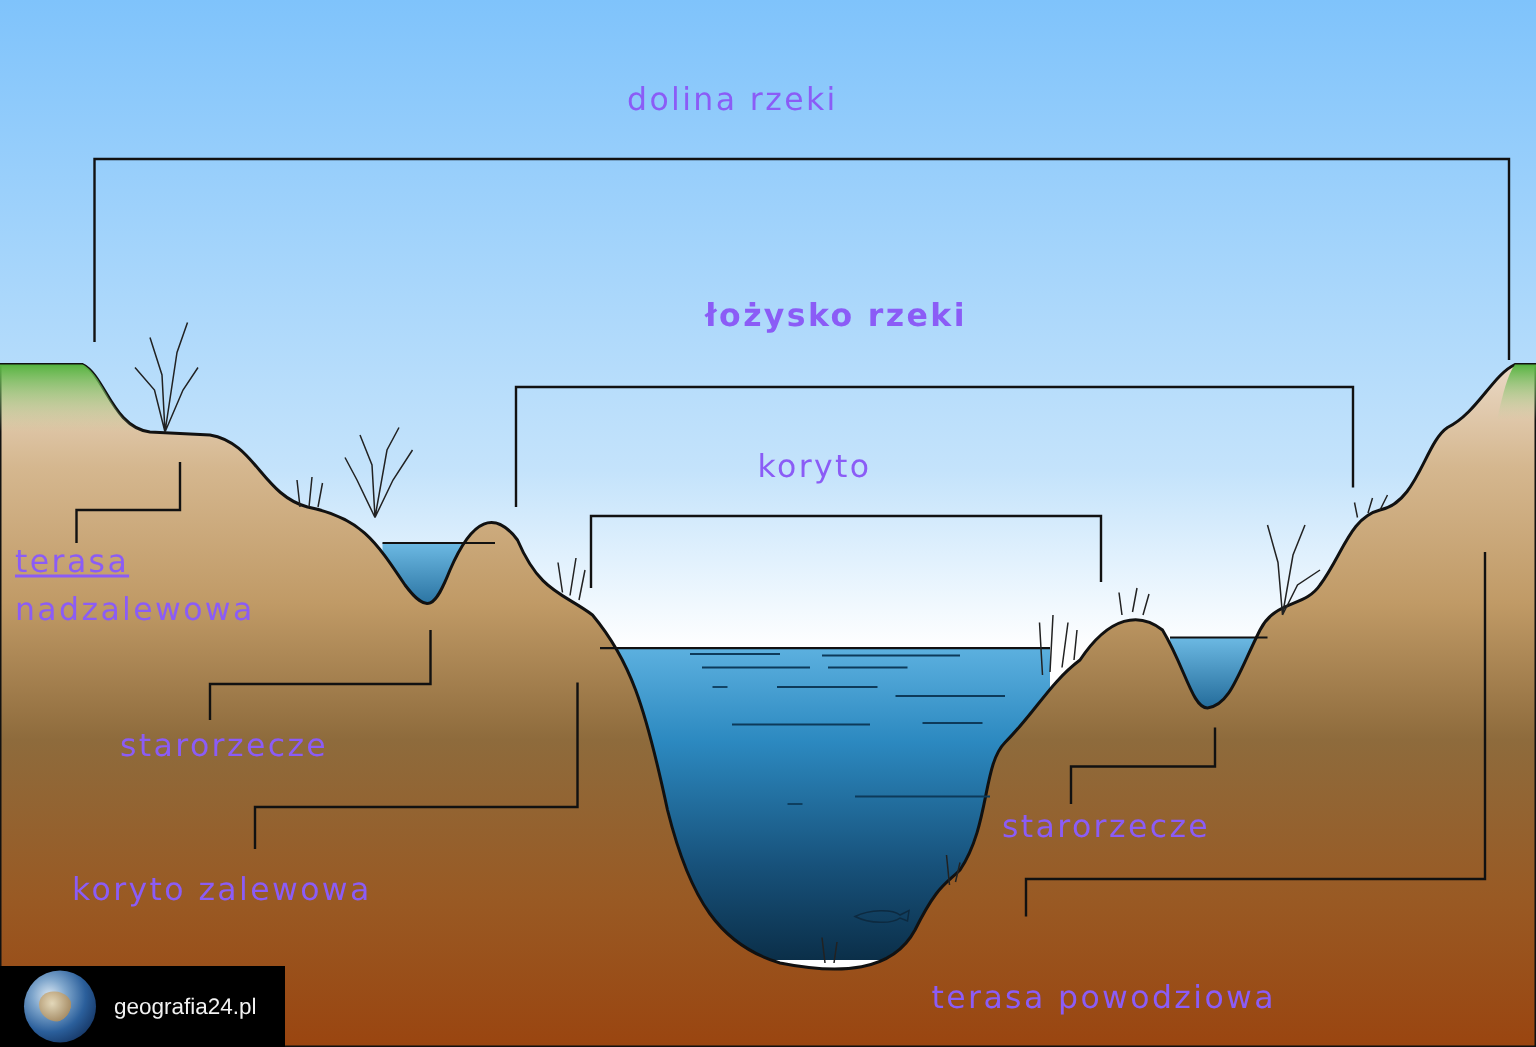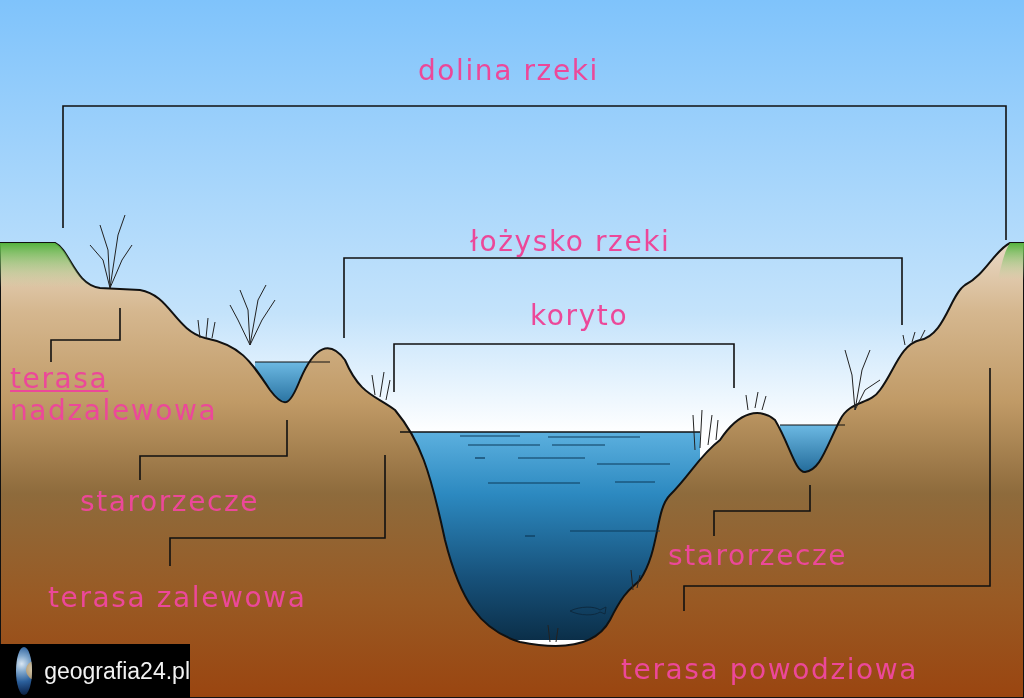--- a/index.html
+++ b/index.html
@@ -1,23 +1,23 @@
 <!DOCTYPE html>
 <html><head>
 <meta charset="utf-8">
 <style>
   html, body { margin:0; padding:0; }
   body { width:1024px; height:698px; overflow:hidden; font-family:"DejaVu Sans", sans-serif; }
   .stage { position:relative; width:1024px; height:698px; }
   svg.diagram { position:absolute; left:0; top:0; }
-  .lbl { position:absolute; color:#ec4899; font-size:28px; letter-spacing:1.6px; line-height:1.25; white-space:nowrap; }
+  .lbl { position:absolute; color:#8b5cf6; font-size:21px; letter-spacing:1.6px; line-height:1.25; white-space:nowrap; }
   .logo { position:absolute; left:0; top:644px; width:190px; height:54px; background:#000; display:flex; align-items:center; }
   .globe { width:48px; height:48px; border-radius:50%; margin-left:16px; background:radial-gradient(circle at 35% 35%, #d9e6f2 0%, #7fa6cc 25%, #2b5f9b 55%, #163766 80%, #0a1a33 100%); position:relative; overflow:hidden; }
   .globe .land { position:absolute; left:10px; top:14px; width:22px; height:20px; border-radius:45% 55% 40% 60%; background:radial-gradient(circle at 40% 40%, #e8d9b5, #b08f5f 70%, transparent 72%); opacity:.9; }
-  .logo-text { color:#f2f2f2; font-family:"Liberation Sans", sans-serif; font-size:23px; margin-left:12px; }
+  .logo-text { color:#f2f2f2; font-family:"Liberation Sans", sans-serif; font-size:15px; margin-left:12px; }
 </style>
 </head>
 <body>
 
 <div class="stage">
   <svg class="diagram" width="1024" height="698" viewBox="0 0 1024 698">
     <defs>
       <linearGradient id="sky" x1="0" y1="0" x2="0" y2="1">
         <stop offset="0" stop-color="#7fc3fb"></stop>
         <stop offset="0.45" stop-color="#c4e3fb"></stop>
@@ -98,26 +98,26 @@
       <polyline points="394,392 394,344 734,344 734,388"></polyline>
       <polyline points="120,308 120,340 51,340 51,362"></polyline>
       <polyline points="287,420 287,456 140,456 140,480"></polyline>
       <polyline points="385,455 385,538 170,538 170,566"></polyline>
       <polyline points="810,485 810,511 714,511 714,536"></polyline>
       <polyline points="990,368 990,586 684,586 684,611"></polyline>
     </g>
   </svg>
 
   <div class="lbl" style="left:418px; top:53px;">dolina rzeki</div>
-  <div class="lbl" style="left:470px; top:224px;">łożysko rzeki</div>
-  <div class="lbl" style="left:530px; top:298px;">koryto</div>
+  <div class="lbl" style="left:470px; top:197px;font-weight:bold;">łożysko rzeki</div>
+  <div class="lbl" style="left:505px; top:298px;">koryto</div>
   <div class="lbl" style="left:10px; top:361px;text-decoration:underline;">terasa</div>
   <div class="lbl" style="left:10px; top:393px;text-align:center;">nadzalewowa</div>
   <div class="lbl" style="left:80px; top:484px;">starorzecze</div>
-  <div class="lbl" style="left:48px; top:580px;">terasa zalewowa</div>
+  <div class="lbl" style="left:48px; top:580px;">koryto zalewowa</div>
   <div class="lbl" style="left:668px; top:538px;">starorzecze</div>
   <div class="lbl" style="left:621px; top:620px;margin-top:32px;">terasa powodziowa</div>
 
   <div class="logo">
     <div class="globe">
         <div class="land"></div>
       </div>
     <span class="logo-text">geografia24.pl</span>
   </div>
 </div>

